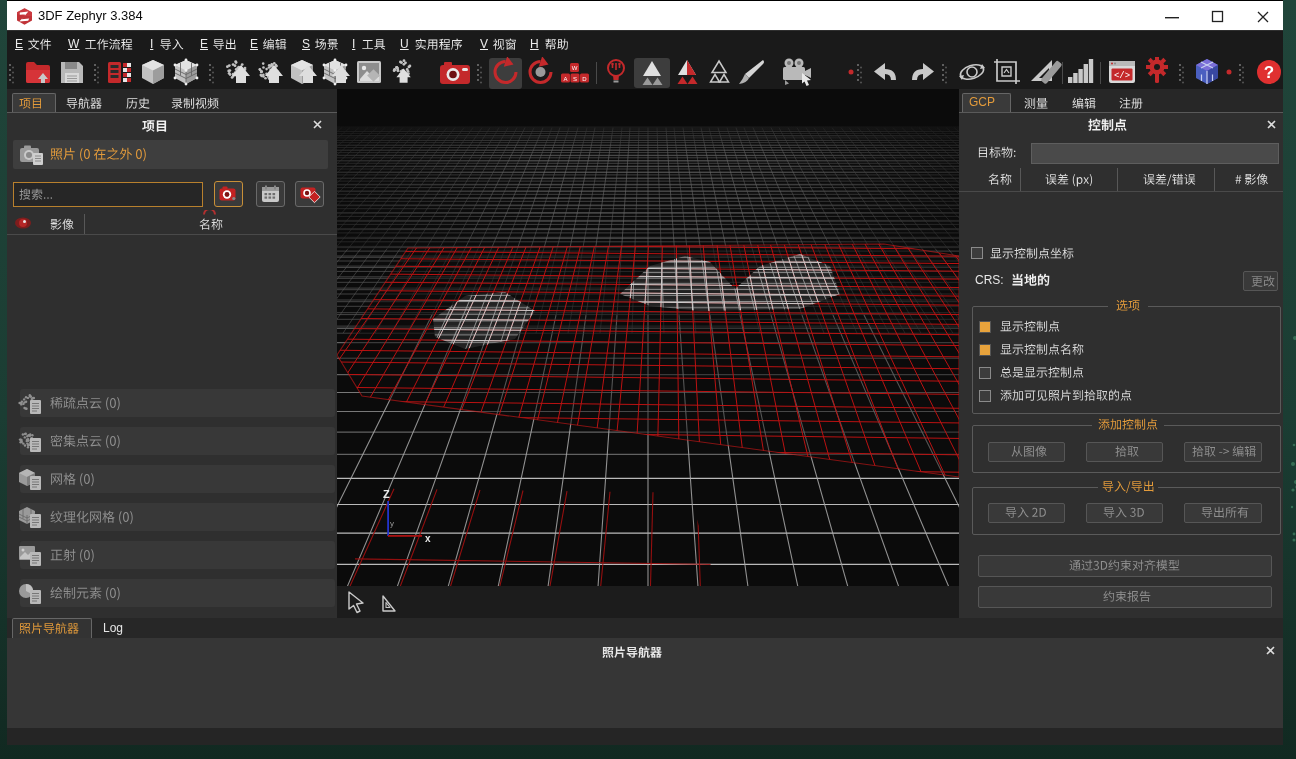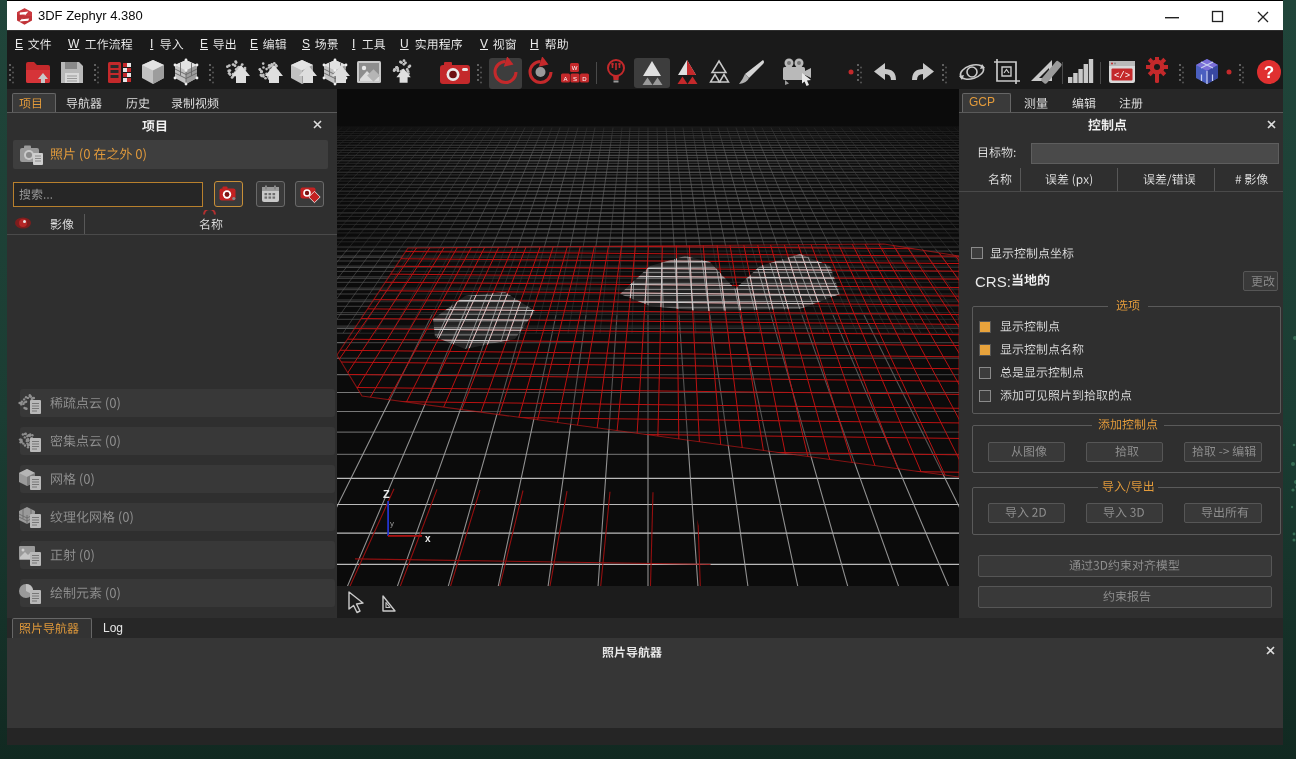--- a/index.html
+++ b/index.html
@@ -41,21 +41,21 @@
       <circle cx="1291" cy="523" r="1.4" fill="#3f7a5e" opacity="0.8"></circle>
       <circle cx="1292" cy="423" r="2.1" fill="#3f7a5e" opacity="0.8"></circle>
       <circle cx="1293" cy="350" r="1.0" fill="#3f7a5e" opacity="0.8"></circle>
       <circle cx="1287" cy="533" r="1.4" fill="#3f7a5e" opacity="0.8"></circle>
     </svg>
 <svg class="abs" style="left:9px;top:7px" width="17" height="17" viewBox="0 0 17 17">
 <path d="M8.5 0.2 L16 4.2 L16 12.6 L8.5 16.8 L1 12.6 L1 4.2 Z" fill="#c03237"></path>
 <path d="M8.5 0.2 L16 4.2 L16 8 L8.5 8 L1 6 L1 4.2 Z" fill="#d04046" opacity="0.6"></path>
 <path d="M3.8 4.6 L12.4 3.6 L5.6 11.2 L13.2 10.6 L12.2 12.8 L3.2 13.4 L10.2 6.2 L3.8 6.8 Z" fill="#fff"></path>
 </svg>
-<div class="abs" style="left:31px;top:7px;font-size:13px;color:#0a0a0a">3DF Zephyr 4.380</div>
+<div class="abs" style="left:31px;top:7px;font-size:13px;color:#0a0a0a">3DF Zephyr 3.384</div>
 <svg class="abs" style="left:1143px;top:1px" width="126" height="29" viewBox="0 0 126 29">
 <rect x="15" y="15" width="14" height="1.4" fill="#222"></rect>
 <rect x="62.5" y="9.5" width="10" height="10" fill="none" stroke="#222" stroke-width="1.3"></rect>
 <path d="M108 10 L118 20 M118 10 L108 20" stroke="#222" stroke-width="1.3"></path>
 </svg>
 <div id="menubar"></div>
 <div class="abs" style="left:8px;top:36px;font-size:12px;color:#ececec;text-decoration:underline">E</div>
 <svg style="position:absolute;left:16.067999999999998px;top:36px;" width="32" height="18">
       <path d="M9.8 1.9C10.1 2.5 10.5 3.3 10.7 3.8L11.6 3.4C11.5 3 11.1 2.2 10.7 1.6ZM5.3 3.8L5.3 4.7L7.2 4.7C7.9 6.5 8.8 8.1 10.1 9.4C8.7 10.5 7.1 11.3 5.1 11.8C5.3 12.1 5.6 12.5 5.7 12.7C7.7 12 9.4 11.2 10.7 10C12.1 11.2 13.7 12.1 15.7 12.6C15.8 12.4 16.1 12 16.3 11.8C14.4 11.3 12.7 10.5 11.4 9.3C12.6 8.1 13.5 6.6 14.2 4.7L16.1 4.7L16.1 3.8ZM10.7 8.7C9.6 7.6 8.7 6.2 8.1 4.7L13.2 4.7C12.6 6.3 11.8 7.6 10.7 8.7ZM20.5 7.7L20.5 8.5L23.9 8.5L23.9 12.7L24.8 12.7L24.8 8.5L28.1 8.5L28.1 7.7L24.8 7.7L24.8 5L27.6 5L27.6 4.1L24.8 4.1L24.8 1.8L23.9 1.8L23.9 4.1L22.3 4.1C22.5 3.6 22.6 3 22.7 2.5L21.9 2.3C21.6 3.9 21.1 5.4 20.4 6.4C20.6 6.5 21 6.7 21.2 6.9C21.5 6.3 21.8 5.7 22 5L23.9 5L23.9 7.7ZM19.9 1.7C19.3 3.5 18.2 5.3 17.1 6.5C17.2 6.7 17.5 7.2 17.6 7.4C18 7 18.3 6.5 18.7 6L18.7 12.7L19.6 12.7L19.6 4.6C20 3.8 20.4 2.9 20.8 2Z" fill="#ececec"></path>
     </svg>
@@ -724,21 +724,21 @@
       <path d="M3.2 11.8L3.9 11.8L4.3 9L6 9L5.7 11.8L6.4 11.8L6.8 9L8 9L8 8.3L6.8 8.3L7.1 6.3L8.3 6.3L8.3 5.5L7.2 5.5L7.5 3L6.8 3L6.5 5.5L4.7 5.5L5 3L4.3 3L4 5.5L2.7 5.5L2.7 6.3L3.9 6.3L3.6 8.3L2.5 8.3L2.5 9L3.5 9ZM4.3 8.3L4.6 6.3L6.4 6.3L6.1 8.3ZM21.4 1.9C20.7 2.9 19.5 3.9 18.5 4.5C18.7 4.7 19 4.9 19.1 5.1C20.2 4.4 21.5 3.4 22.3 2.3ZM21.8 5.2C21.1 6.2 19.7 7.3 18.5 7.9C18.7 8 18.9 8.3 19.1 8.5C20.4 7.8 21.8 6.7 22.7 5.5ZM22.1 8.6C21.2 10 19.7 11.3 18.1 12C18.3 12.1 18.6 12.4 18.7 12.6C20.4 11.8 22 10.5 22.9 9ZM13.6 8.1L17 8.1L17 9.1L13.6 9.1ZM16.4 10.3C16.8 10.9 17.2 11.6 17.4 12.1L18.1 11.8C17.9 11.3 17.4 10.6 17 10ZM13.5 4L17.2 4L17.2 4.8L13.5 4.8ZM13.5 2.7L17.2 2.7L17.2 3.4L13.5 3.4ZM12.6 2.1L12.6 5.4L18 5.4L18 2.1ZM13.2 10C12.9 10.7 12.5 11.3 12 11.8C12.2 11.9 12.5 12.1 12.7 12.3C13.1 11.8 13.7 11 14 10.3ZM14.6 5.6C14.7 5.8 14.8 6 14.9 6.1L12.1 6.1L12.1 6.9L18.5 6.9L18.5 6.1L15.8 6.1C15.7 5.9 15.6 5.6 15.4 5.4ZM12.7 7.5L12.7 9.8L14.9 9.8L14.9 11.8C14.9 11.9 14.8 11.9 14.7 11.9C14.6 11.9 14.1 11.9 13.7 11.9C13.8 12.1 13.9 12.4 13.9 12.7C14.6 12.7 15.1 12.6 15.4 12.5C15.7 12.4 15.7 12.2 15.7 11.8L15.7 9.8L17.9 9.8L17.9 7.5ZM29.2 3.2L31.3 3.2C31.1 3.6 30.9 3.9 30.6 4.2L28.4 4.2C28.7 3.9 28.9 3.6 29.2 3.2ZM29.2 1.7C28.7 2.7 27.7 4 26.4 4.9C26.6 5 26.9 5.3 27 5.5C27.2 5.3 27.4 5.1 27.6 5L27.6 6.8L29.5 6.8C28.9 7.3 28.1 7.8 26.8 8.2C27 8.4 27.2 8.6 27.3 8.8C28.4 8.4 29.2 8 29.8 7.6C29.9 7.7 30.1 7.9 30.3 8.1C29.5 8.9 28 9.6 26.8 9.9C27 10.1 27.2 10.4 27.3 10.5C28.4 10.2 29.7 9.4 30.6 8.6C30.7 8.9 30.8 9.1 30.9 9.3C29.9 10.3 28.2 11.2 26.7 11.6C26.9 11.8 27.1 12.1 27.2 12.3C28.5 11.8 30 11 31.1 10.1C31.2 10.8 31 11.5 30.8 11.7C30.6 11.9 30.4 12 30.2 12C30 12 29.7 11.9 29.4 11.9C29.5 12.1 29.6 12.5 29.6 12.7C29.9 12.7 30.1 12.7 30.4 12.7C30.8 12.7 31.1 12.6 31.4 12.3C31.9 11.8 32.1 10.5 31.7 9.3L32.3 9C32.7 10.3 33.4 11.4 34.4 12C34.5 11.8 34.8 11.5 35 11.4C34.1 10.8 33.3 9.8 32.9 8.7C33.4 8.4 33.9 8.1 34.3 7.9L33.6 7.3C33.1 7.7 32.2 8.3 31.4 8.6C31.2 8.1 30.8 7.5 30.3 7.1L30.5 6.8L34.1 6.8L34.1 4.2L31.6 4.2C31.9 3.8 32.3 3.3 32.5 2.9L32 2.5L31.8 2.5L29.7 2.5L30.1 1.8ZM28.4 4.9L30.6 4.9C30.5 5.3 30.4 5.7 30.1 6.1L28.4 6.1ZM31.3 4.9L33.3 4.9L33.3 6.1L31 6.1C31.2 5.7 31.3 5.3 31.3 4.9ZM26.5 1.7C25.9 3.5 24.8 5.3 23.7 6.5C23.9 6.7 24.1 7.2 24.2 7.4C24.6 7 24.9 6.6 25.3 6.1L25.3 12.7L26.1 12.7L26.1 4.7C26.6 3.8 27 2.9 27.3 2Z" fill="#e0e0e0"></path>
     </svg>
 <div class="vsep" style="left:1013px;top:167px;height:23px"></div>
 <div class="vsep" style="left:1110px;top:167px;height:23px"></div>
 <div class="vsep" style="left:1207px;top:167px;height:23px"></div>
 <div class="abs" style="left:951px;top:190px;width:325px;height:1px;background:#4a4a4a"></div>
 <div class="cb" style="left:964px;top:246px"></div>
 <svg style="position:absolute;left:981px;top:245px;" width="90" height="18">
       <path d="M4.9 4.9L11.1 4.9L11.1 6.2L4.9 6.2ZM4.9 3L11.1 3L11.1 4.2L4.9 4.2ZM4.1 2.3L4.1 6.9L12 6.9L12 2.3ZM11.8 7.8C11.4 8.6 10.7 9.6 10.2 10.2L10.9 10.6C11.4 9.9 12.1 9 12.6 8.2ZM3.5 8.2C4 9 4.6 10 4.8 10.6L5.6 10.3C5.3 9.7 4.7 8.6 4.2 7.9ZM8.9 7.4L8.9 11.3L7.1 11.3L7.1 7.4L6.2 7.4L6.2 11.3L2.5 11.3L2.5 12.2L13.5 12.2L13.5 11.3L9.7 11.3L9.7 7.4ZM16.8 7.5C16.3 8.9 15.4 10.2 14.4 11.1C14.6 11.2 15.1 11.5 15.2 11.6C16.2 10.7 17.1 9.3 17.7 7.8ZM22.2 7.9C23.1 9.1 24 10.6 24.3 11.6L25.2 11.2C24.8 10.2 23.9 8.7 23 7.6ZM15.8 2.6L15.8 3.5L24.2 3.5L24.2 2.6ZM14.7 5.5L14.7 6.4L19.5 6.4L19.5 11.5C19.5 11.7 19.5 11.8 19.2 11.8C19 11.8 18.2 11.8 17.4 11.8C17.6 12 17.7 12.4 17.7 12.7C18.8 12.7 19.5 12.7 19.9 12.6C20.4 12.4 20.5 12.1 20.5 11.5L20.5 6.4L25.3 6.4L25.3 5.5ZM34.3 5.1C35.1 5.8 36.1 6.8 36.6 7.3L37.2 6.7C36.7 6.2 35.6 5.3 34.9 4.6ZM32.7 4.6C32.2 5.4 31.3 6.2 30.4 6.8C30.6 6.9 30.9 7.3 31 7.5C31.9 6.8 32.9 5.9 33.5 4.9ZM28 1.7L28 4L26.5 4L26.5 4.9L28 4.9L28 7.7C27.4 7.9 26.8 8.1 26.4 8.2L26.6 9.1L28 8.6L28 11.6C28 11.7 27.9 11.8 27.8 11.8C27.6 11.8 27.2 11.8 26.6 11.8C26.8 12 26.9 12.4 26.9 12.6C27.6 12.6 28.1 12.6 28.4 12.5C28.7 12.3 28.8 12.1 28.8 11.6L28.8 8.3L30.1 7.9L30 7L28.8 7.4L28.8 4.9L30.1 4.9L30.1 4L28.8 4L28.8 1.7ZM30 11.5L30 12.3L37.6 12.3L37.6 11.5L34.3 11.5L34.3 8.5L36.7 8.5L36.7 7.7L31 7.7L31 8.5L33.4 8.5L33.4 11.5ZM33.1 1.9C33.2 2.3 33.4 2.7 33.6 3.1L30.4 3.1L30.4 5.2L31.2 5.2L31.2 3.9L36.6 3.9L36.6 5.1L37.4 5.1L37.4 3.1L34.5 3.1C34.4 2.7 34.1 2.1 33.9 1.7ZM46.1 2.8L46.1 9.4L47 9.4L47 2.8ZM48.2 1.8L48.2 11.5C48.2 11.7 48.2 11.7 48 11.7C47.8 11.7 47.1 11.7 46.4 11.7C46.5 12 46.7 12.4 46.7 12.7C47.6 12.7 48.3 12.6 48.6 12.5C49 12.3 49.1 12.1 49.1 11.5L49.1 1.8ZM39.7 2C39.5 3.1 39 4.3 38.5 5.1C38.7 5.2 39.1 5.4 39.3 5.5C39.5 5.1 39.7 4.7 39.9 4.2L41.5 4.2L41.5 5.5L38.5 5.5L38.5 6.3L41.5 6.3L41.5 7.5L39.1 7.5L39.1 11.7L39.9 11.7L39.9 8.4L41.5 8.4L41.5 12.7L42.3 12.7L42.3 8.4L44 8.4L44 10.8C44 11 44 11 43.8 11C43.7 11 43.3 11 42.8 11C42.9 11.2 43 11.5 43.1 11.8C43.7 11.8 44.2 11.8 44.5 11.6C44.8 11.5 44.8 11.3 44.8 10.8L44.8 7.5L42.3 7.5L42.3 6.3L45.2 6.3L45.2 5.5L42.3 5.5L42.3 4.2L44.8 4.2L44.8 3.4L42.3 3.4L42.3 1.7L41.5 1.7L41.5 3.4L40.2 3.4C40.3 3 40.4 2.6 40.5 2.1ZM52.8 6.2L59.1 6.2L59.1 8.3L52.8 8.3ZM54.1 10.2C54.2 11 54.3 12 54.3 12.6L55.2 12.5C55.2 11.9 55.1 10.9 54.9 10.2ZM56.6 10.2C56.9 11 57.3 12 57.4 12.6L58.3 12.4C58.1 11.8 57.8 10.8 57.4 10.1ZM59 10.1C59.6 10.9 60.3 12 60.6 12.6L61.4 12.3C61.1 11.6 60.4 10.6 59.8 9.8ZM52.1 9.9C51.8 10.8 51.1 11.8 50.5 12.3L51.3 12.7C52 12.1 52.6 11.1 53 10.1ZM52 5.3L52 9.2L60 9.2L60 5.3L56.4 5.3L56.4 3.8L60.9 3.8L60.9 3L56.4 3L56.4 1.7L55.5 1.7L55.5 5.3ZM70.8 2.3C70.4 4.1 69.6 5.7 68.4 6.7L68.4 1.8L67.5 1.8L67.5 8.2L63.5 8.2L63.5 9.1L67.5 9.1L67.5 11.4L62.6 11.4L62.6 12.3L73.4 12.3L73.4 11.4L68.4 11.4L68.4 9.1L72.6 9.1L72.6 8.2L68.4 8.2L68.4 6.8C68.6 7 68.9 7.2 69.1 7.4C69.7 6.8 70.2 6.1 70.7 5.3C71.5 6.1 72.3 7 72.7 7.6L73.4 6.9C72.9 6.3 71.9 5.3 71.1 4.5C71.3 3.9 71.5 3.2 71.7 2.4ZM64.9 2.2C64.5 4.3 63.7 6 62.4 7C62.6 7.2 63 7.5 63.2 7.7C63.9 7 64.4 6.2 64.9 5.2C65.5 5.8 66.2 6.6 66.6 7.1L67.2 6.4C66.8 5.9 65.9 5 65.3 4.4C65.5 3.8 65.7 3.1 65.8 2.4ZM79.6 2.6L79.6 3.4L84.8 3.4L84.8 2.6ZM83.3 7.9C83.9 9.1 84.5 10.6 84.7 11.6L85.5 11.3C85.3 10.3 84.7 8.8 84.1 7.6ZM79.9 7.7C79.6 8.9 79 10.2 78.4 11.1C78.6 11.2 78.9 11.4 79.1 11.5C79.7 10.6 80.3 9.2 80.7 7.8ZM79.1 5.5L79.1 6.3L81.6 6.3L81.6 11.5C81.6 11.7 81.6 11.7 81.4 11.8C81.2 11.8 80.7 11.8 80.1 11.7C80.2 12 80.3 12.4 80.3 12.7C81.2 12.7 81.7 12.6 82.1 12.5C82.4 12.3 82.5 12.1 82.5 11.6L82.5 6.3L85.5 6.3L85.5 5.5ZM76.4 1.7L76.4 4.2L74.6 4.2L74.6 5.1L76.2 5.1C75.8 6.6 75.1 8.3 74.3 9.2C74.5 9.4 74.7 9.8 74.8 10C75.4 9.3 76 8 76.4 6.7L76.4 12.7L77.3 12.7L77.3 6.4C77.7 7 78.2 7.8 78.4 8.1L78.9 7.4C78.7 7.1 77.7 5.8 77.3 5.4L77.3 5.1L78.9 5.1L78.9 4.2L77.3 4.2L77.3 1.7Z" fill="#dddddd"></path>
     </svg>
-<div class="abs" style="left:968px;top:272px;font-size:15px;color:#e8e8e8">CRS:</div>
+<div class="abs" style="left:968px;top:272px;font-size:12px;color:#e8e8e8">CRS:</div>
 <svg style="position:absolute;left:1002px;top:271px;" width="45" height="20">
       <path d="M3.4 2.8C4 3.7 4.7 5 4.9 5.8L6.4 5.1C6.1 4.3 5.5 3.1 4.8 2.2ZM12 2.1C11.7 3.1 11.1 4.5 10.6 5.3L11.9 5.8C12.5 5 13.2 3.8 13.8 2.6ZM3.4 11.8L3.4 13.4L11.9 13.4L11.9 13.9L13.5 13.9L13.5 6.2L9.4 6.2L9.4 1.7L7.6 1.7L7.6 6.2L3.7 6.2L3.7 7.8L11.9 7.8L11.9 9L4.1 9L4.1 10.5L11.9 10.5L11.9 11.8ZM20.5 3L20.5 6.4L19.2 6.9L19.8 8.3L20.5 8L20.5 11.4C20.5 13.2 21 13.7 22.7 13.7C23.2 13.7 25.1 13.7 25.5 13.7C27.1 13.7 27.5 13 27.7 11.2C27.3 11.1 26.7 10.9 26.3 10.6C26.2 12 26.1 12.3 25.4 12.3C25 12.3 23.3 12.3 22.9 12.3C22.1 12.3 22 12.1 22 11.4L22 7.4L23 6.9L23 10.9L24.5 10.9L24.5 6.3L25.6 5.8C25.6 7.6 25.6 8.6 25.6 8.8C25.5 9 25.4 9.1 25.3 9.1C25.2 9.1 24.9 9.1 24.7 9C24.8 9.4 24.9 10 25 10.3C25.4 10.3 26 10.3 26.3 10.2C26.8 10 27 9.7 27 9.1C27.1 8.5 27.1 7 27.1 4.5L27.2 4.2L26.1 3.8L25.8 4L25.5 4.2L24.5 4.7L24.5 1.7L23 1.7L23 5.3L22 5.7L22 3ZM15.3 10.5L15.9 12.1C17.1 11.5 18.6 10.8 20 10.1L19.6 8.7L18.4 9.3L18.4 6.2L19.7 6.2L19.7 4.7L18.4 4.7L18.4 1.9L17 1.9L17 4.7L15.4 4.7L15.4 6.2L17 6.2L17 9.9C16.3 10.1 15.7 10.3 15.3 10.5ZM35 7.5C35.6 8.4 36.4 9.7 36.8 10.5L38.1 9.7C37.7 8.9 36.8 7.7 36.2 6.8ZM35.6 1.7C35.2 3.2 34.6 4.8 33.9 5.9L33.9 3.8L31.8 3.8C32.1 3.3 32.3 2.6 32.5 1.9L30.8 1.7C30.8 2.3 30.6 3.2 30.4 3.8L28.9 3.8L28.9 13.5L30.4 13.5L30.4 12.6L33.9 12.6L33.9 6.4C34.2 6.7 34.6 7 34.9 7.2C35.3 6.6 35.7 5.9 36 5.1L38.8 5.1C38.7 9.7 38.5 11.7 38.1 12.1C37.9 12.3 37.8 12.3 37.5 12.3C37.2 12.3 36.4 12.3 35.6 12.3C35.9 12.7 36.1 13.4 36.1 13.8C36.9 13.8 37.7 13.8 38.2 13.8C38.7 13.7 39 13.5 39.4 13C39.9 12.3 40.1 10.3 40.3 4.4C40.3 4.2 40.3 3.7 40.3 3.7L36.6 3.7C36.8 3.2 37 2.6 37.1 2.1ZM30.4 5.2L32.4 5.2L32.4 7.3L30.4 7.3ZM30.4 11.2L30.4 8.6L32.4 8.6L32.4 11.2Z" fill="#efefef"></path>
     </svg>
 <div class="btn" style="left:1236px;top:270px;width:35px;height:20px"></div>
 <svg style="position:absolute;left:1242px;top:273px;" width="30" height="18">
       <path d="M5 8.9L4.3 9.2C4.7 9.9 5.2 10.5 5.8 10.9C5 11.3 4 11.7 2.6 11.9C2.8 12.1 3 12.5 3.1 12.7C4.7 12.4 5.8 12 6.6 11.4C8.2 12.3 10.4 12.6 13.2 12.7C13.3 12.4 13.5 12 13.6 11.8C10.9 11.7 8.9 11.5 7.3 10.8C7.9 10.2 8.3 9.5 8.4 8.8L12.5 8.8L12.5 4.2L8.5 4.2L8.5 3.1L13.2 3.1L13.2 2.3L2.8 2.3L2.8 3.1L7.6 3.1L7.6 4.2L3.9 4.2L3.9 8.8L7.5 8.8C7.3 9.4 7 9.9 6.5 10.4C5.9 10 5.4 9.5 5 8.9ZM4.7 6.8L7.6 6.8L7.6 7.3C7.6 7.6 7.6 7.8 7.6 8.1L4.7 8.1ZM8.5 8.1C8.5 7.8 8.5 7.6 8.5 7.3L8.5 6.8L11.6 6.8L11.6 8.1ZM4.7 4.9L7.6 4.9L7.6 6.1L4.7 6.1ZM8.5 4.9L11.6 4.9L11.6 6.1L8.5 6.1ZM21.2 4.7L23.7 4.7C23.4 6.3 23.1 7.6 22.5 8.7C21.9 7.6 21.5 6.3 21.2 4.9ZM14.9 2.5L14.9 3.4L18.3 3.4L18.3 6L15.1 6L15.1 10.5C15.1 11 14.9 11.1 14.7 11.2C14.9 11.4 15 11.9 15.1 12.1C15.3 11.9 15.8 11.7 19.3 10.4C19.2 10.2 19.2 9.8 19.2 9.5L16 10.6L16 6.8L19.1 6.8L19.1 6.9C19.3 7.1 19.6 7.4 19.8 7.6C20.1 7.1 20.4 6.7 20.6 6.1C21 7.4 21.4 8.6 21.9 9.6C21.2 10.6 20.3 11.4 19 12C19.2 12.1 19.4 12.6 19.5 12.8C20.8 12.2 21.7 11.4 22.5 10.4C23.1 11.4 24 12.1 25 12.7C25.1 12.4 25.4 12.1 25.6 11.9C24.5 11.4 23.7 10.6 23 9.6C23.8 8.3 24.3 6.7 24.6 4.7L25.4 4.7L25.4 3.9L21.5 3.9C21.7 3.2 21.9 2.5 22 1.8L21.2 1.7C20.8 3.6 20.1 5.6 19.2 6.8L19.2 2.5Z" fill="#8a8a8a"></path>
     </svg>
 <div class="gbox" style="left:965px;top:305px;width:309px;height:108px"></div>
 <div class="abs" style="left:1101px;top:299px;width:40px;height:12px;background:#2f2f2f"></div>
 <svg style="position:absolute;left:1107px;top:297px;" width="30" height="18">

